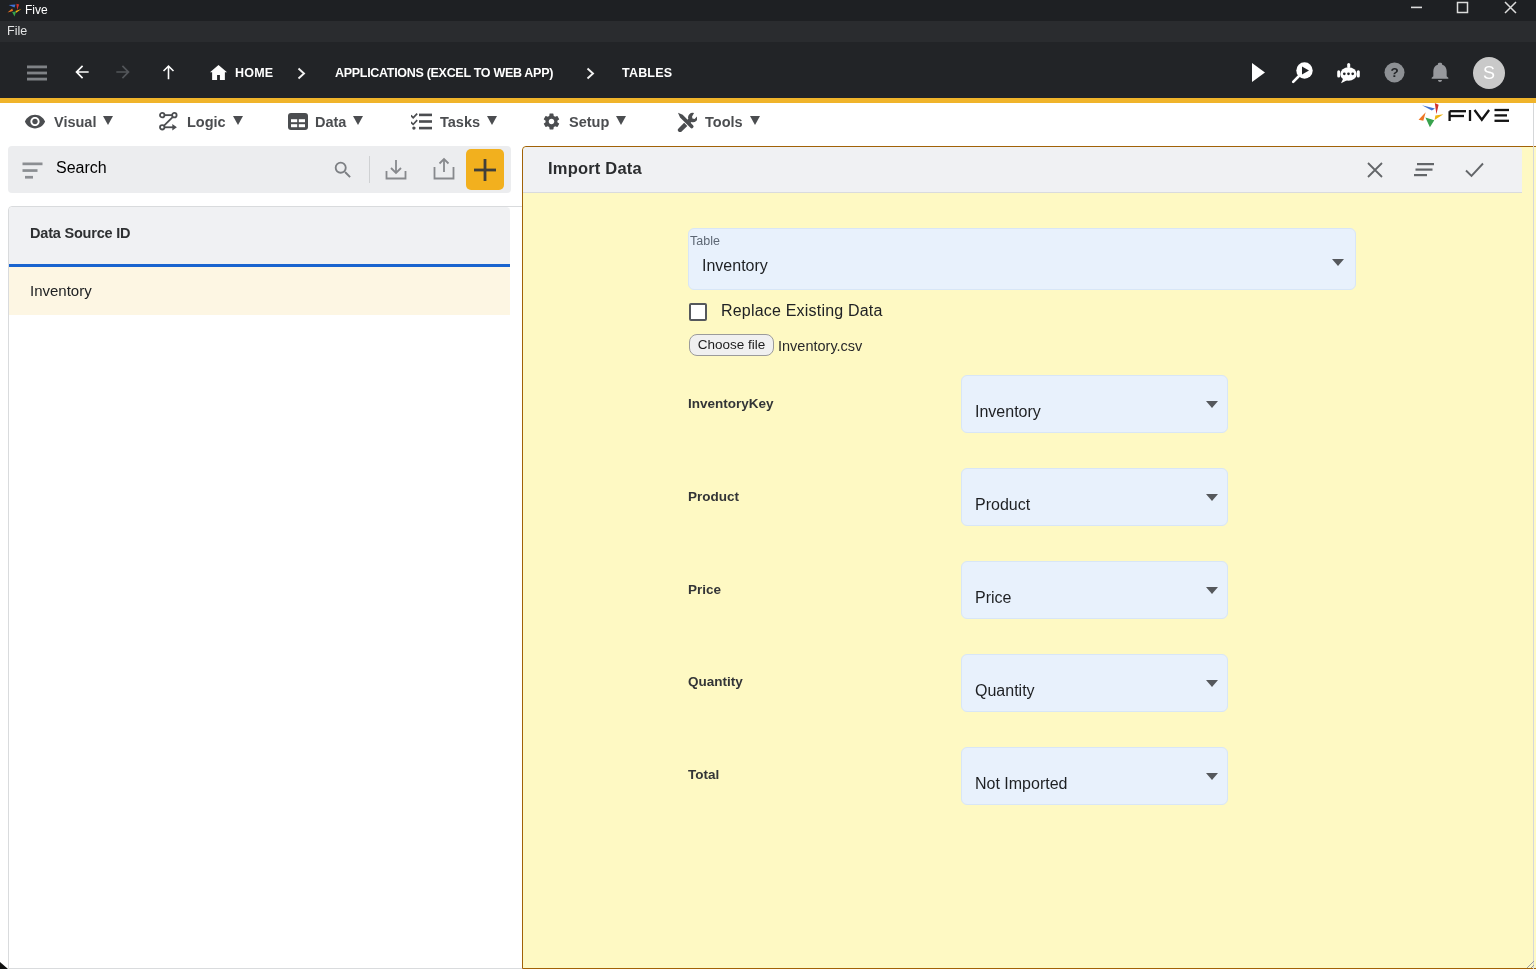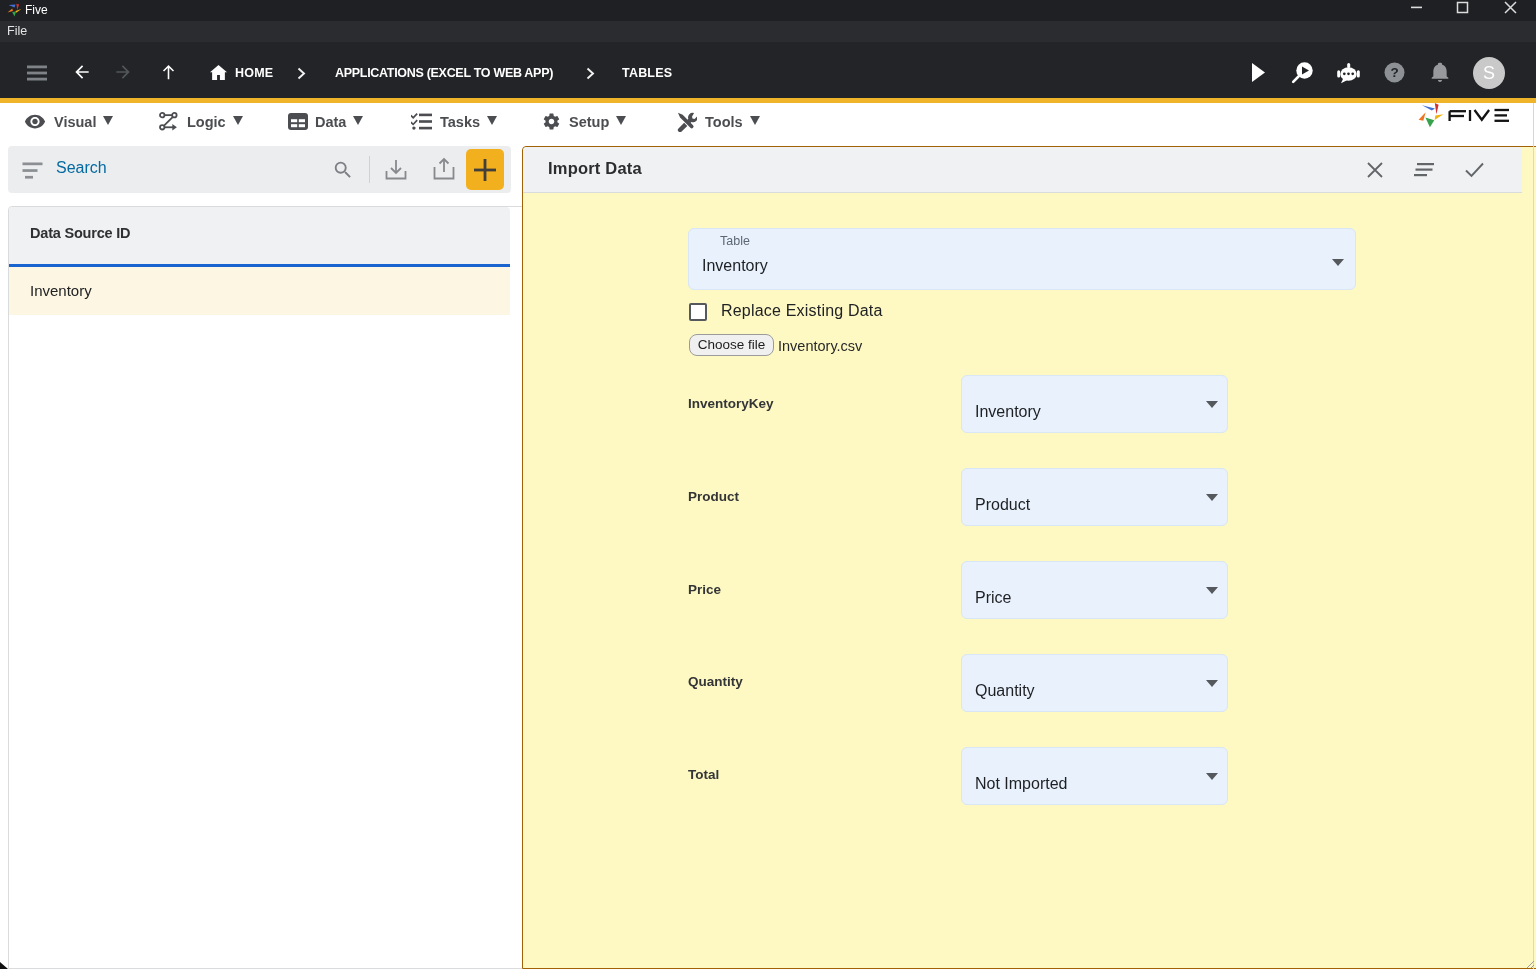--- a/index.html
+++ b/index.html
@@ -242,21 +242,21 @@
     </g>
   </svg>
 </div>
 
 <div id="searchbar">
   <svg class="abs" style="left:14px; top:16px;" width="21" height="18" viewBox="0 0 21 18">
     <rect x="0.5" y="0.5" width="20" height="2.7" fill="#8b8e92"></rect>
     <rect x="0.5" y="7.2" width="15" height="2.7" fill="#8b8e92"></rect>
     <rect x="3" y="13.9" width="8" height="2.7" fill="#8b8e92"></rect>
   </svg>
-  <span class="abs" style="left:48px; top:13px; font-size:16px; color:#0369a1;">Search</span>
+  <span class="abs" style="left:48px; top:13px; font-size:16px; color:#000000;">Search</span>
   <svg class="abs" style="left:324px; top:13px;" width="22" height="22" viewBox="0 0 24 24">
     <path d="M15.5 14h-.79l-.28-.27A6.47 6.47 0 0 0 16 9.5 6.5 6.5 0 1 0 9.5 16c1.61 0 3.09-.59 4.23-1.57l.27.28v.79l5 4.99L20.49 19l-4.99-5zm-6 0C7 14 5 12 5 9.5S7 5 9.5 5 14 7 14 9.5 12 14 9.5 14z" fill="#7c7f83"></path>
   </svg>
   <div class="abs" style="left:361px; top:10px; width:1px; height:27px; background:#cfd1d3;"></div>
   <svg class="abs" style="left:376px; top:11px;" width="24" height="25" viewBox="0 0 24 25">
     <g stroke="#87898d" stroke-width="1.8" fill="none">
       <path d="M2.5 14 V21.5 H21.5 V14"></path>
       <path d="M12 3 V15.5"></path>
       <path d="M7 11 L12 16 L17 11"></path>
     </g>
@@ -296,21 +296,21 @@
       <rect x="3" y="0" width="17" height="2.2" fill="#636669"></rect>
       <rect x="1.5" y="5.5" width="17" height="2.2" fill="#636669"></rect>
       <rect x="0" y="11" width="13" height="2.2" fill="#636669"></rect>
     </svg>
     <svg class="abs" style="left:942px; top:15px;" width="19" height="16" viewBox="0 0 19 16">
       <path d="M1 8.5 L6.5 14 L18 1.5" stroke="#636669" stroke-width="1.9" fill="none"></path>
     </svg>
   </div>
 
   <div class="bluebox" style="left:165px; top:81px; width:668px; height:62px;">
-    <span class="abs" style="left:31px; top:5px; font-size:12.5px; color:#5d6774;">Table</span>
+    <span class="abs" style="left:1px; top:5px; font-size:12.5px; color:#5d6774;">Table</span>
     <span class="abs" style="left:13px; top:28px; font-size:16px; color:#1e2023;">Inventory</span>
     <div class="selarrow" style="left:643px; top:30px;"></div>
   </div>
 
   <div id="cbx"></div>
   <span class="abs" style="left:198px; top:155px; font-size:16px; letter-spacing:.2px; color:#202225;">Replace Existing Data</span>
 
   <div id="choosefile">Choose file</div>
   <span class="abs" style="left:255px; top:191px; font-size:14.5px; color:#28292b;">Inventory.csv</span>
 

